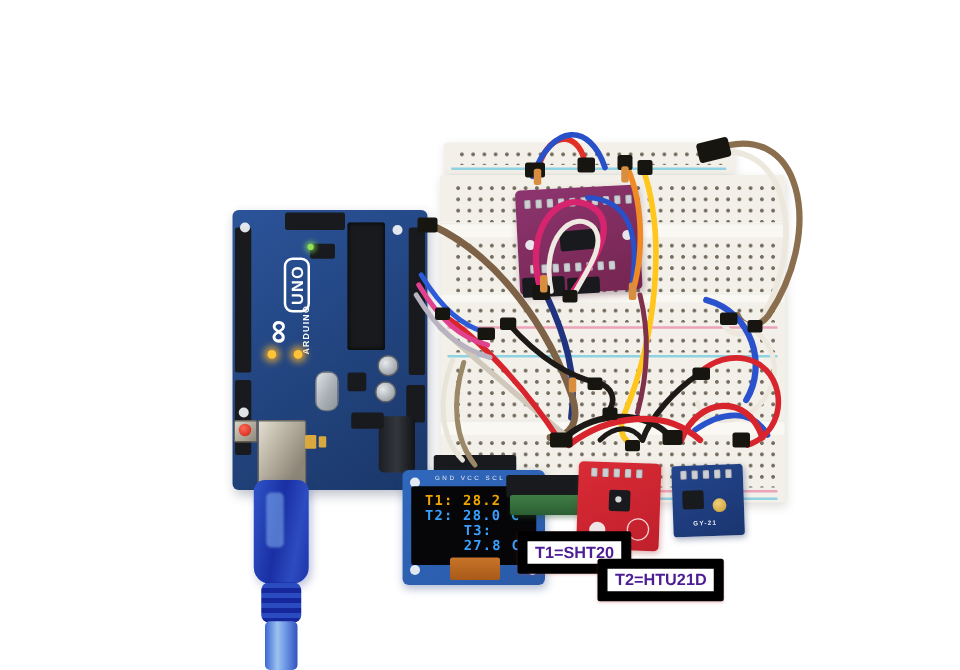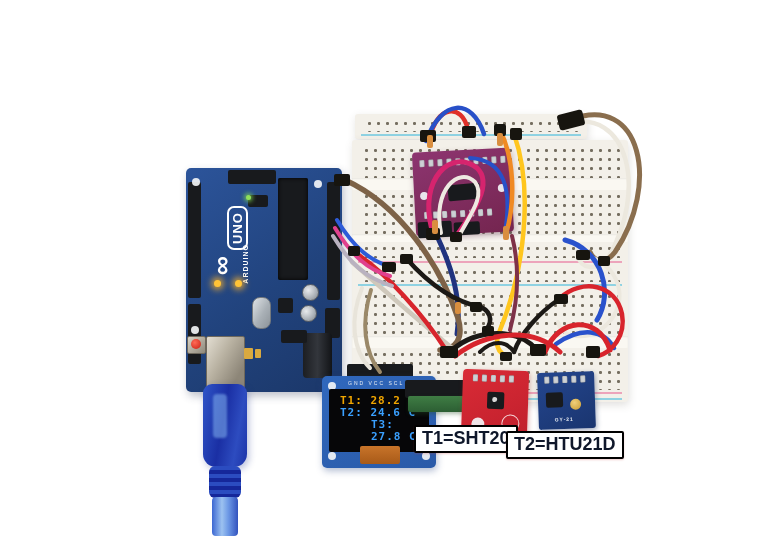--- a/index.html
+++ b/index.html
@@ -57,22 +57,22 @@
   .oled-pins-txt{position:absolute;color:#e8ecf2;font-size:5px;letter-spacing:2px;white-space:nowrap;}
   .htu{background:linear-gradient(150deg,#da2b36,#bf1f2c);border-radius:4px;transform:rotate(2deg);
        box-shadow:1px 2px 5px rgba(150,40,40,.35);}
   .gy21{background:linear-gradient(150deg,#24468f,#1a356f);border-radius:3px;transform:rotate(-2deg);
        box-shadow:1px 2px 5px rgba(30,50,100,.4);}
   .gy21-txt{position:absolute;color:#e8ecf2;font-size:5px;letter-spacing:1px;font-weight:bold;}
   .sht20-pcb{background:linear-gradient(180deg,#3f7d44,#2c5e33);border-radius:2px;
        box-shadow:1px 2px 4px rgba(40,80,40,.4);}
 
   
-  .callout{position:absolute;background:#fff;border:2px solid #000000;color:#0f172a;
-    font-size:18px;font-weight:bold;padding:1px 6px 2px 6px;border-radius:2px;white-space:nowrap;
+  .callout{position:absolute;background:#fff;border:8px solid #000000;color:#4c1d95;
+    font-size:13px;font-weight:bold;padding:1px 6px 2px 6px;border-radius:2px;white-space:nowrap;
     box-shadow:0 1px 2px rgba(200,60,60,.25);}
   svg.wires{position:absolute;left:0;top:0;pointer-events:none;}
 </style>
 </head>
 <body>
 
 <div id="stage">
 
   <div class="abs bb" style="left:355px;top:114px;width:232px;height:25px;">
     <div class="bb-holes" style="top:3px;height:15px;"></div>
@@ -172,21 +172,21 @@
 
   <div class="blk abs" style="left:347px;top:364px;width:66px;height:16px;"></div>
   <div class="abs oled-pcb" style="left:322px;top:376px;width:114px;height:92px;">
     <div class="oled-pins-txt" style="left:26px;top:4px;">GND VCC SCL SDA</div>
     <div class="hole-w" style="left:6px;top:6px;"></div>
     <div class="hole-w" style="left:100px;top:4px;"></div>
     <div class="hole-w" style="left:6px;top:76px;"></div>
     <div class="hole-w" style="left:100px;top:76px;"></div>
     <div class="oled-screen" style="left:7px;top:13px;width:100px;height:57px;padding-top:6px;">
       <div class="oled-line" style="color:#f0a500;">T1: 28.2 C</div>
-      <div class="oled-line" style="color:#3aa0ff;">T2: 24.6 C</div>
+      <div class="oled-line" style="color:#3aa0ff;">T2: 28.0 C</div>
       <div class="oled-line" style="color:#3aa0ff;margin-left:31px;">T3: 27.8 C</div>
     </div>
     <div class="abs" style="left:38px;top:70px;width:40px;height:18px;background:linear-gradient(180deg,#c8742a,#a85a18);border-radius:2px;"></div>
   </div>
 
   <div class="blk abs" style="left:405px;top:380px;width:63px;height:18px;"></div>
   <div class="abs sht20-pcb" style="left:408px;top:396px;width:57px;height:16px;"></div>
 
   <div class="abs htu" style="left:462px;top:370px;width:66px;height:70px;">
     <div class="padrow" style="left:10px;top:5px;">
@@ -277,15 +277,15 @@
     <g fill="#d98e3f">
       <rect x="427" y="135" width="6" height="13" rx="2"></rect>
         <rect x="497" y="133" width="6" height="13" rx="2"></rect>
       <rect x="432" y="220" width="6" height="14" rx="2"></rect>
         <rect x="503" y="226" width="6" height="14" rx="2"></rect>
       <rect x="455" y="302" width="6" height="12" rx="2"></rect>
     </g>
   </svg>
 
   <div class="callout" style="left:414px;top:425px;">T1=SHT20</div>
-  <div class="callout" style="left:478px;top:431px;margin-left:28px;">T2=HTU21D</div>
+  <div class="callout" style="left:478px;top:447px;">T2=HTU21D</div>
 
 </div>
 
 </body></html>

